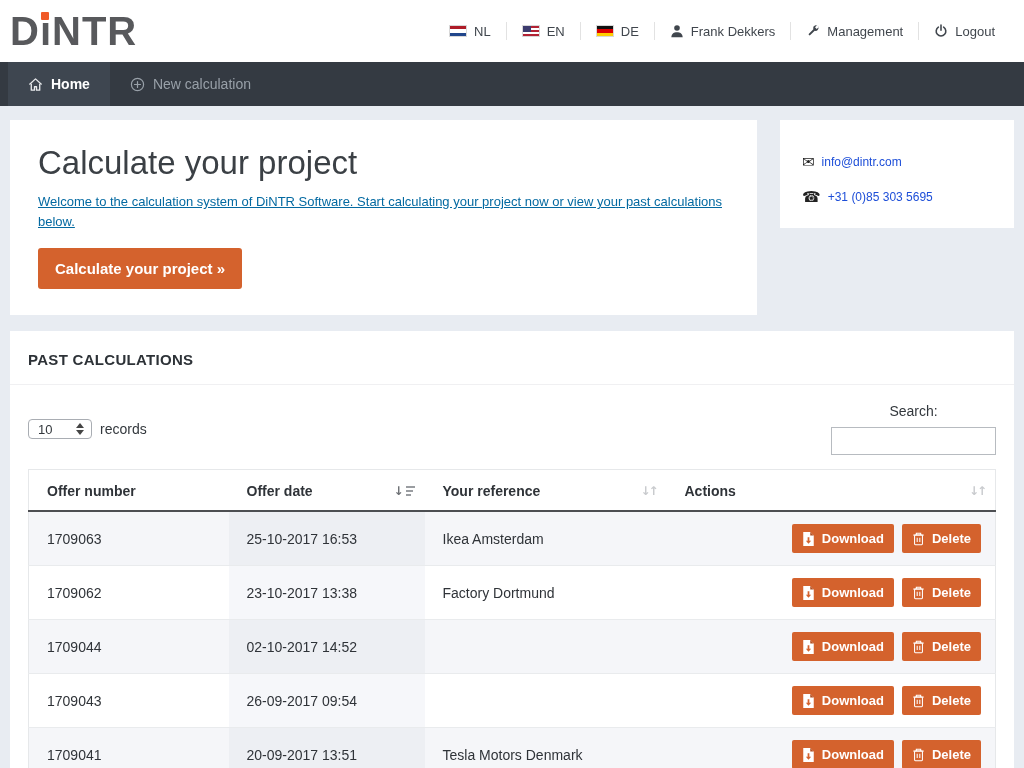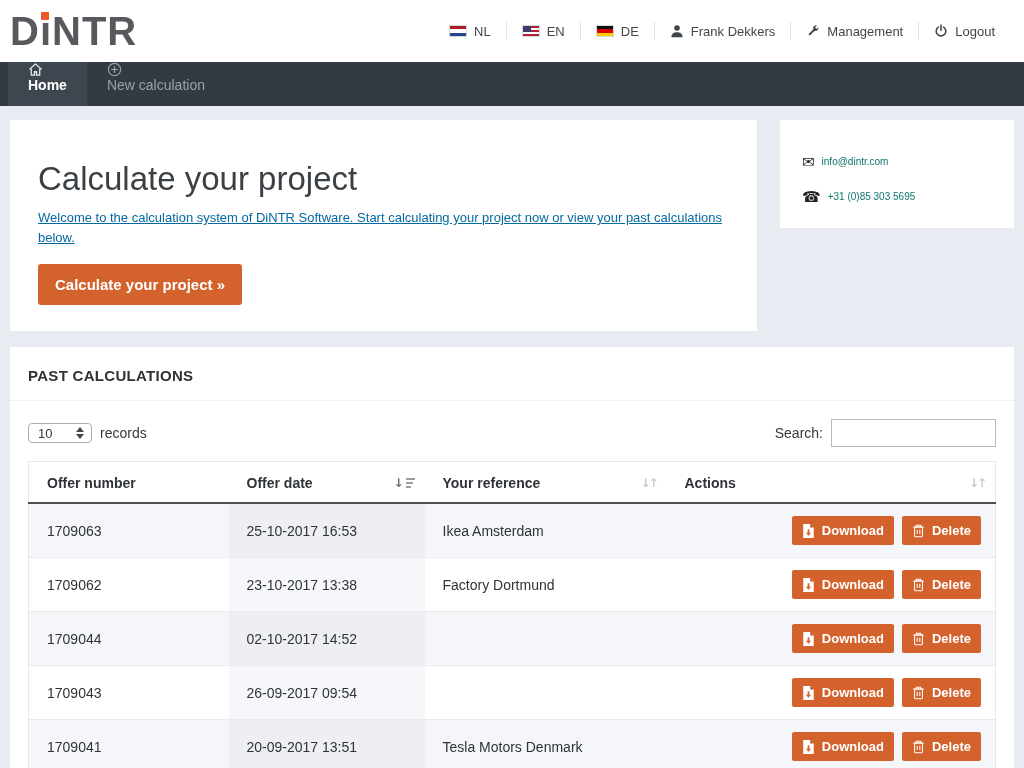--- a/index.html
+++ b/index.html
@@ -21,58 +21,58 @@
   .flag { width:18px; height:12px; display:inline-block; border:1px solid #d8d8d8; }
   .flag-nl { background:linear-gradient(180deg,#ae1c28 33.3%,#ffffff 33.3% 66.6%,#21468b 66.6%); }
   .flag-de { background:linear-gradient(180deg,#111111 33.3%,#dd0000 33.3% 66.6%,#ffce00 66.6%); }
   .flag-en { position:relative;
              background:repeating-linear-gradient(180deg,#b22234 0 2px,#ffffff 2px 4px); }
   .flag-en::after { content:""; position:absolute; left:0; top:0; width:8px; height:6px; background:#3c3b6e; }
   .mi svg { display:block; }
 
   
   .nav { height:44px; background:#343a42; display:flex; align-items:stretch; padding-left:8px; }
-  .nav .tab { display:flex; align-items:flex-start; padding:0 20px; font-size:14px;
-              color:#98a0a8; cursor:pointer;flex-direction:column; }
+  .nav .tab { display:flex; align-items:center; gap:8px; padding:0 20px; font-size:14px;
+              color:#98a0a8; cursor:pointer; }
   .nav .tab.active { background:#3e4650; color:#ffffff; font-weight:bold; }
   .nav .tab svg { display:block; }
 
   
   .content { padding:14px 10px 0 10px; }
   .row-top { display:flex; gap:23px; align-items:flex-start; margin-bottom:16px; }
   .card { background:#ffffff; }
-  .hero { width:747px; padding:40px 28px 26px 28px; }
+  .hero { width:747px; padding:24px 28px 26px 28px; }
   .hero h1 { font-size:33px; font-weight:400; color:#3b4045; margin-bottom:10px; }
   .hero p { font-size:13px; line-height:1.55; color:#0369a1; max-width:695px;text-decoration:underline; }
   .cta { display:inline-block; margin-top:16px; background:#d4622d; color:#ffffff;
          font-size:15px; font-weight:bold; padding:12px 17px; border:none; border-radius:3px;
          cursor:pointer; font-family:inherit; }
   .contact { width:234px; padding:22px 22px 24px 22px; }
   .contact h2 { font-size:21px; font-weight:400; color:#33383d; margin-bottom:14px; }
   .contact .crow { display:flex; align-items:center; gap:7px; margin-top:12px; }
   .contact .crow.phone { margin-top:20px; }
   .cicon { font-size:15px; color:#222222; line-height:1; }
-  .contact a { color:#0f766e; font-size:10px; text-decoration:none; cursor:pointer; }
+  .contact a { color:#1d4ed8; font-size:12px; text-decoration:none; cursor:pointer; }
 
   
   .panel { min-height:500px; }
   .panel-head { padding:20px 18px 16px 18px; border-bottom:1px solid #f0f0f2; }
   .panel-head h3 { font-size:15px; font-weight:bold; letter-spacing:.3px; color:#2d3237; }
   .panel-body { padding:18px 18px 20px 18px; }
   .controls { display:flex; justify-content:space-between; align-items:center; margin-bottom:14px; }
   .records { display:flex; align-items:center; gap:8px; font-size:14px; color:#33383d; }
   .select { width:64px; height:20px; border:1px solid #a9adb3; border-radius:4px; background:#ffffff;
             display:flex; align-items:center; justify-content:space-between; padding:0 7px 0 9px;
             font-size:13px; cursor:pointer; }
   .stepper { display:flex; flex-direction:column; gap:2px; }
   .stepper i { display:block; width:0; height:0; border-left:4px solid transparent;
                border-right:4px solid transparent; }
   .stepper .up { border-bottom:5px solid #444; }
   .stepper .down { border-top:5px solid #444; }
-  .searchbox { display:flex; align-items:center; gap:8px; font-size:14px; }
+  .searchbox { display:flex; align-items:center; gap:8px; font-size:14px;flex-direction:column; }
   .searchbox input { width:165px; height:28px; border:1px solid #b7bbc0; padding:0 6px;
                      font-size:13px; font-family:inherit; outline:none; }
 
   table { width:100%; border-collapse:collapse; table-layout:fixed;
           border:1px solid #e6e8ea; }
   col.c1 { width:200px; } col.c2 { width:196px; } col.c3 { width:242px; }
   th { text-align:left; font-size:14px; font-weight:bold; color:#2f3338;
        padding:13px 10px 11px 18px; border-bottom:2px solid #4d4f52; background:#ffffff;
        cursor:pointer; }
   th .th-inner { display:flex; align-items:center; justify-content:space-between; }

